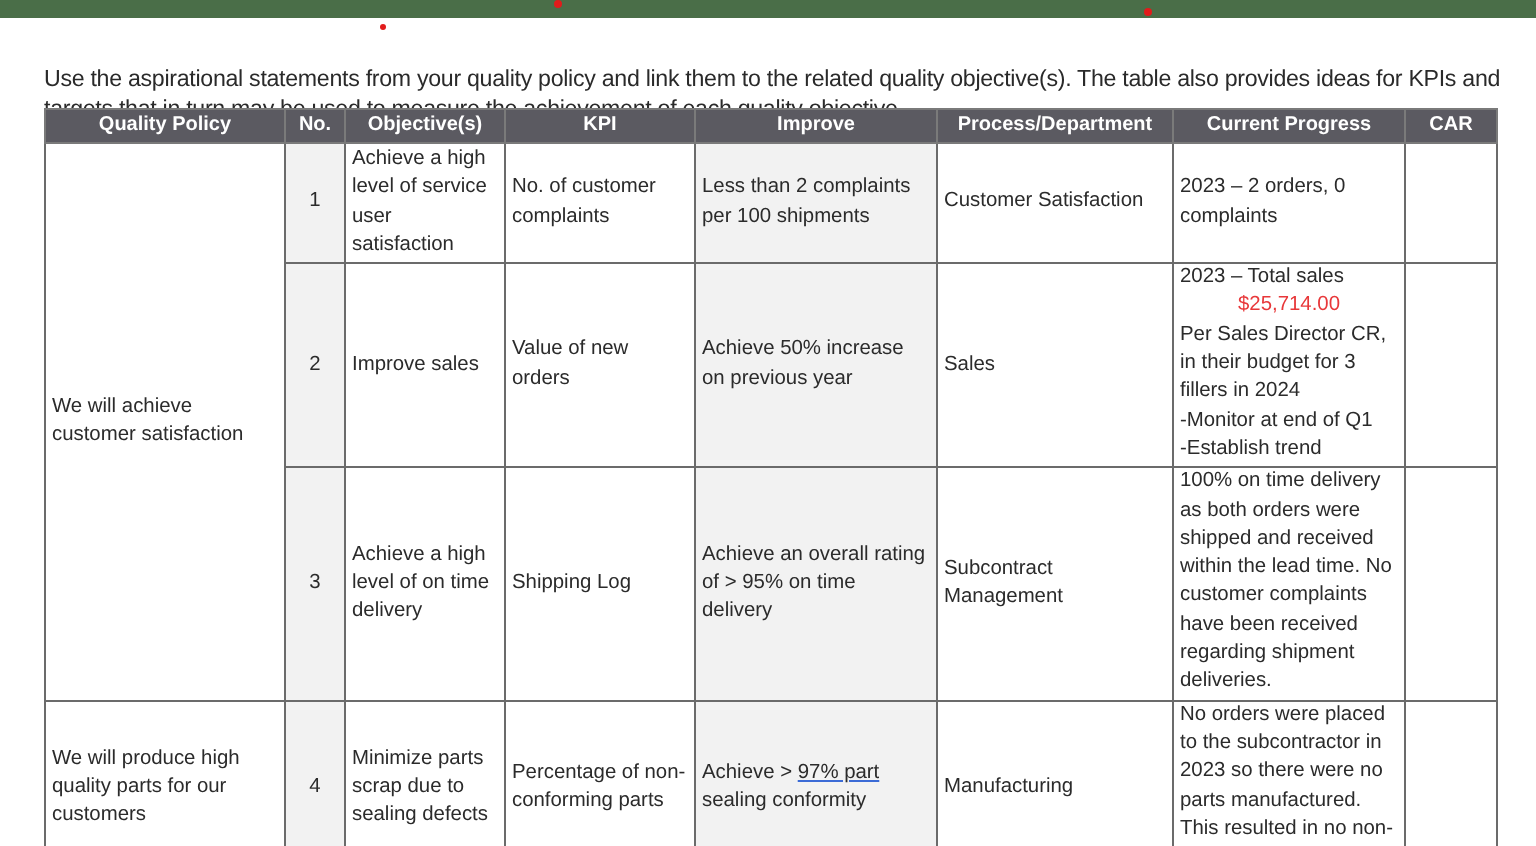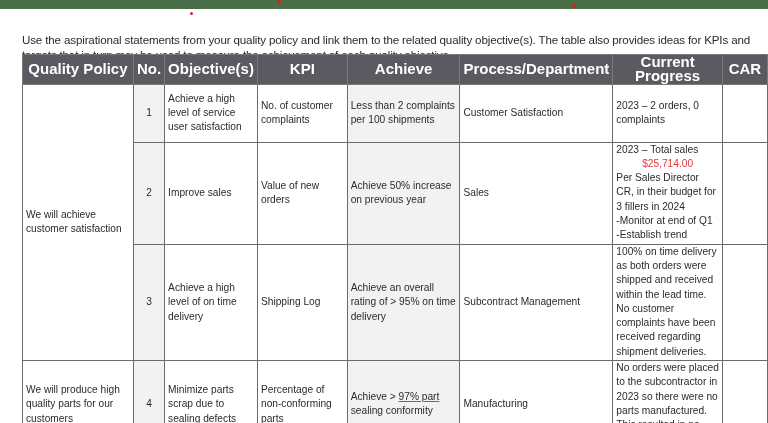--- a/index.html
+++ b/index.html
@@ -24,21 +24,21 @@
       letter-spacing: -0.15px;
     }
     table {
       position: absolute; left: 22px; top: 54px;
       border-collapse: collapse; table-layout: fixed;
       font-size: 10.2px; line-height: 14.3px;
     }
     th {
       background: #5b5a61; color: #ffffff; font-weight: bold;
       height: 16px; padding: 0 3px; text-align: center;
-      border: 1px solid #7a7a7a; font-size: 15px;
+      border: 1px solid #7a7a7a; font-size: 10px;
     }
     td {
       border: 1px solid #6b6b6b; vertical-align: middle;
       padding: 1px 3px; text-align: left; color: #2b2b2b;
     }
     td.shade { background: #f2f2f2; }
     td.num { text-align: center; }
     td.progress { vertical-align: top; padding-top: 0; }
     .red { color: #e8383a; display: block; text-align: center; }
     .u-line { text-decoration: underline; text-decoration-color: #3b6bd6; }
@@ -64,21 +64,21 @@
     <col style="width:118px">
     <col style="width:116px">
     <col style="width:46px">
   </colgroup>
   <thead>
     <tr>
       <th>Quality Policy</th>
       <th>No.</th>
       <th>Objective(s)</th>
       <th>KPI</th>
-      <th>Achieve</th>
+      <th>Improve</th>
       <th>Process/Department</th>
       <th>Current Progress</th>
       <th>CAR</th>
     </tr>
   </thead>
   <tbody>
 
     <tr style="height:58px;">
       <td rowspan="3">We will achieve customer satisfaction</td>
       <td class="shade num">1</td>

